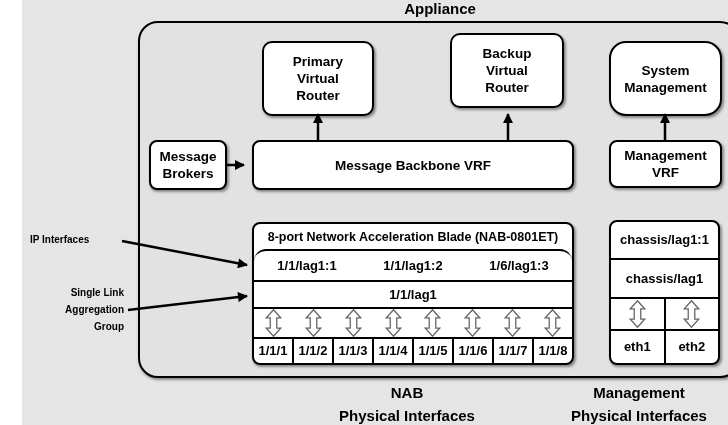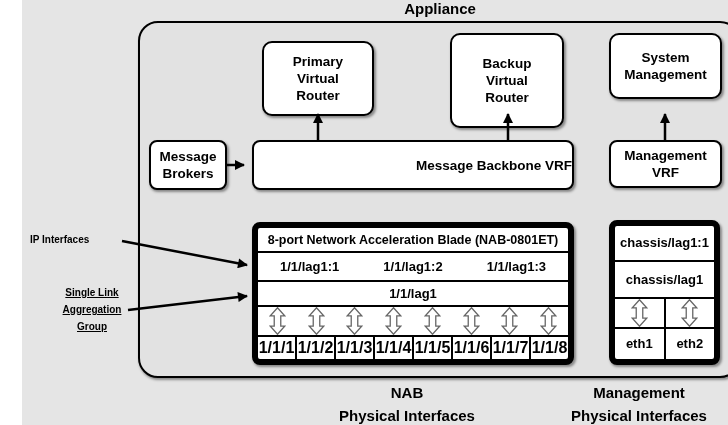--- a/index.html
+++ b/index.html
@@ -21,56 +21,56 @@
     box-shadow:1.5px 2px 2.5px rgba(0,0,0,0.4);
   }
 
   .node {
     position:absolute; background:#fff; border:2px solid #000; border-radius:10px;
     box-shadow:1.5px 2px 2.5px rgba(0,0,0,0.4);
     display:flex; align-items:center; justify-content:center; text-align:center;
     font-size:13.5px; font-weight:bold; line-height:17px;
   }
   #primary-router   { left:240px; top:41px;  width:112px; height:75px; }
-  #backup-router    { left:428px; top:33px;  width:114px; height:95px; }
-  #system-mgmt      { left:587px; top:33px;  width:113px; height:66px; }
+  #backup-router    { left:428px; top:33px;  width:114px; height:75px; }
+  #system-mgmt      { left:587px; top:41px;  width:113px; height:75px;border-radius:17px; }
   #message-brokers  { left:127px; top:140px; width:78px;  height:50px; border-radius:8px; }
-  #backbone-vrf     { left:230px; top:140px; width:322px; height:50px; border-radius:8px;justify-content:flex-end; }
+  #backbone-vrf     { left:230px; top:140px; width:322px; height:50px; border-radius:8px; }
   #management-vrf   { left:587px; top:140px; width:113px; height:48px; border-radius:8px; }
 
   .iftable {
-    position:absolute; background:#fff; border:6px solid #000000; border-radius:8px;
+    position:absolute; background:#fff; border:2px solid #000000; border-radius:8px;
     box-shadow:1.5px 2px 2.5px rgba(0,0,0,0.4);
     display:flex; flex-direction:column; overflow:hidden;
   }
   #nab-table  { left:230px; top:222px; width:322px; height:143px; }
   #mgmt-table { left:587px; top:220px; width:111px; height:145px; }
 
   .trow { display:flex; align-items:center; justify-content:center;
           font-size:13px; font-weight:bold; }
   .trow + .trow { border-top:2px solid #000; }
   .tcell { flex:1; display:flex; align-items:center; justify-content:center; height:100%; }
   .tcell + .tcell-div { border-left:2px solid #000; }
 
   #nab-header  { height:26px; font-size:12.5px; }
-  #nab-lagx    { height:32px; }
+  #nab-lagx    { height:32px;border-radius:12px; }
   #nab-lag     { height:28px; }
   #nab-arrows  { height:30px; }
-  #nab-ports   { height:27px; font-size:16px; }
+  #nab-ports   { height:27px; font-size:13px; }
 
   #mgmt-lagx   { height:37px; }
   #mgmt-lag    { height:40px; }
   #mgmt-arrows { height:33px; }
   #mgmt-ports  { height:35px; }
 
   .side-label {
     position:absolute; font-size:10px; font-weight:bold; line-height:17px;
   }
   #ip-label   { left:8px; top:231px; }
-  #slag-label { left:22px; top:284px; width:96px; text-align:center;text-decoration:underline; }
+  #slag-label { left:6px; top:284px; width:96px; text-align:right; }
 
   .bottom-label {
     position:absolute; top:381px; text-align:center;
     font-size:15px; font-weight:bold; line-height:23px;
   }
   #nab-phys-label  { left:290px; width:190px; }
   #mgmt-phys-label { left:527px; width:180px; }
 
   #overlay { position:absolute; left:0; top:0; width:728px; height:425px;
              pointer-events:none; }
@@ -109,21 +109,21 @@
   <div class="node" id="management-vrf">
     <span class="pre">Management
 VRF</span>
   </div>
 
   <div class="iftable" id="nab-table">
     <div class="trow" id="nab-header">8-port Network Acceleration Blade (NAB-0801ET)</div>
     <div class="trow" id="nab-lagx">
       <span class="tcell">1/1/lag1:1</span>
       <span class="tcell">1/1/lag1:2</span>
-      <span class="tcell">1/1/lag1:3</span>
+      <span class="tcell">1/6/lag1:3</span>
     </div>
     <div class="trow" id="nab-lag">1/1/lag1</div>
     <div class="trow" id="nab-arrows">
       <span class="tcell">
           <svg class="arrow-icon" width="17" height="28" viewBox="0 0 17 30">
             <polygon points="8.5,0.8 16.2,9.5 12,9.5 12,20.5 16.2,20.5 8.5,29.2 0.8,20.5 5,20.5 5,9.5 0.8,9.5" fill="#fff" stroke="#666" stroke-width="1.4"></polygon>
           </svg>
         </span>
       <span class="tcell">
           <svg class="arrow-icon" width="17" height="28" viewBox="0 0 17 30">

